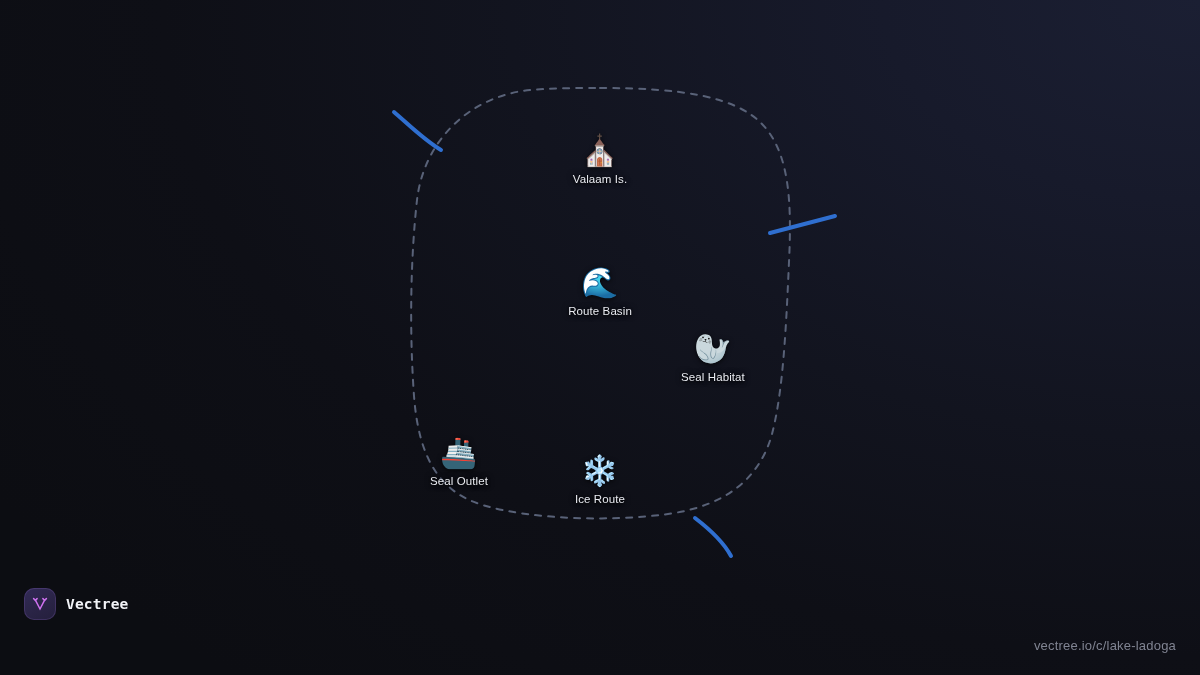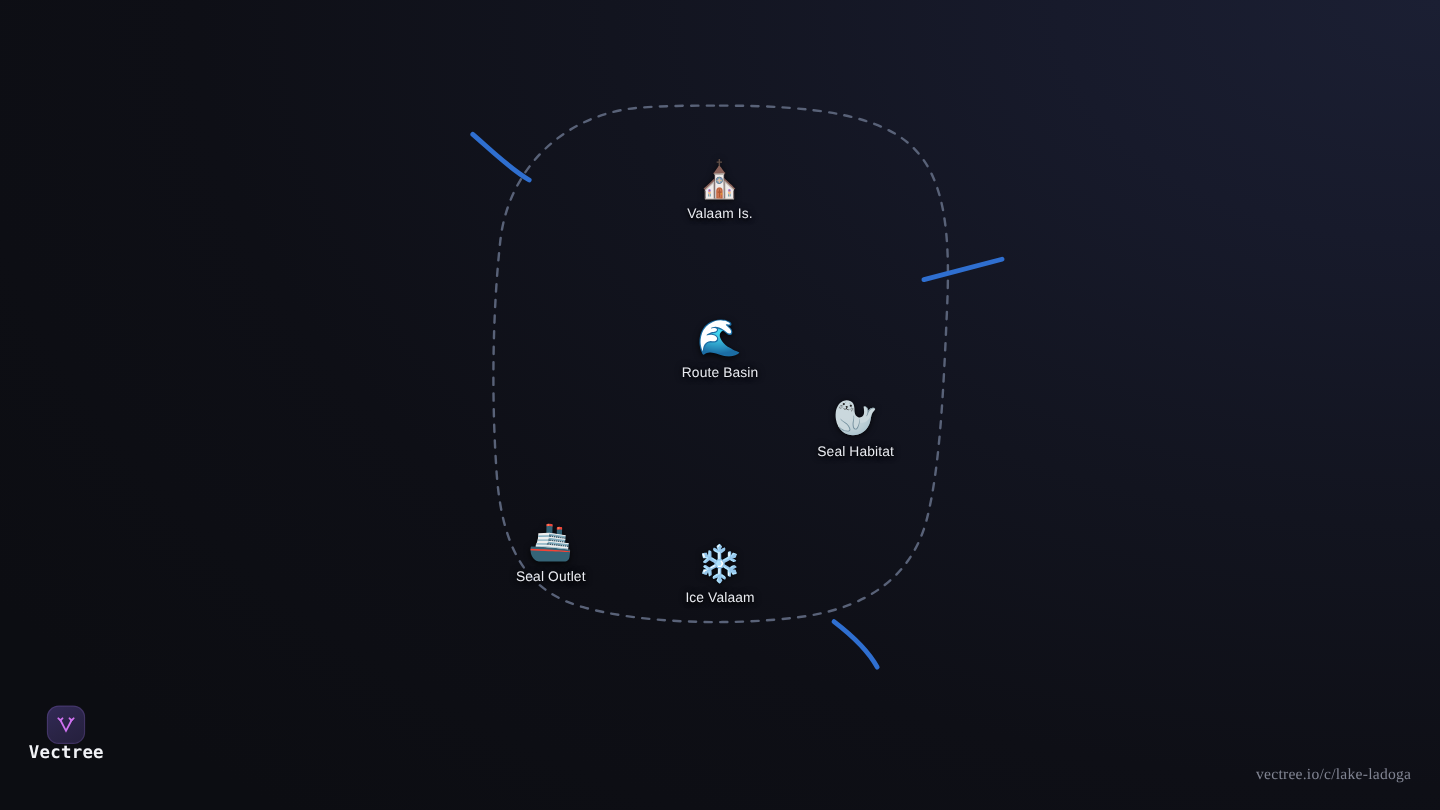--- a/index.html
+++ b/index.html
@@ -72,21 +72,21 @@
     right: 0;
     bottom: 0;
     height: 120px;
   }
   #brand-row {
     position: absolute;
     left: 24px;
     top: 33px;
     display: flex;
     align-items: center;
-    flex-direction: column;
+    gap: 10px;
   }
   #brand-logo {
     width: 32px;
     height: 32px;
     border-radius: 10px;
     background: linear-gradient(150deg, #322a57 0%, #2a2446 55%, #241f3c 100%);
     display: flex;
     align-items: center;
     justify-content: center;
     box-shadow: inset 0 0 0 1px rgba(150,110,210,0.22);
@@ -107,21 +107,21 @@
     font-size: 31px;
     font-weight: 700;
     color: #ffffff;
     letter-spacing: 0.5px;
     margin: 0;
   }
   #footer-url {
     position: absolute;
     right: 24px;
     bottom: 22px;
-    font-family: Liberation Serif, serif;
+    font-family: Liberation Sans, sans-serif;
     font-size: 13px;
     color: #808492;
     letter-spacing: 0.2px;
   }
 </style>
 </head>
 <body>
 
 <div id="stage">
 
@@ -157,21 +157,21 @@
       <div class="marker" style="left: 713px; top: 358px;">
         <div class="marker-icon">🦭</div>
         <div class="marker-label">Seal Habitat</div>
       </div>
       <div class="marker" style="left: 459px; top: 462px;">
         <div class="marker-icon">🚢</div>
         <div class="marker-label">Seal Outlet</div>
       </div>
       <div class="marker" style="left: 600px; top: 480px;">
         <div class="marker-icon">❄️</div>
-        <div class="marker-label">Ice Valaam</div>
+        <div class="marker-label">Ice Route</div>
       </div>
     </div>
 
   <div id="footer">
 
     <div id="brand-row">
       <div id="brand-logo">
         <svg width="20" height="20" viewBox="0 0 20 20" aria-hidden="true">
           <g stroke="#cf72f0" stroke-width="1.5" stroke-linecap="round" fill="none">
             <path d="M5.4 6.2 L10 15 L14.6 6.2"></path>

